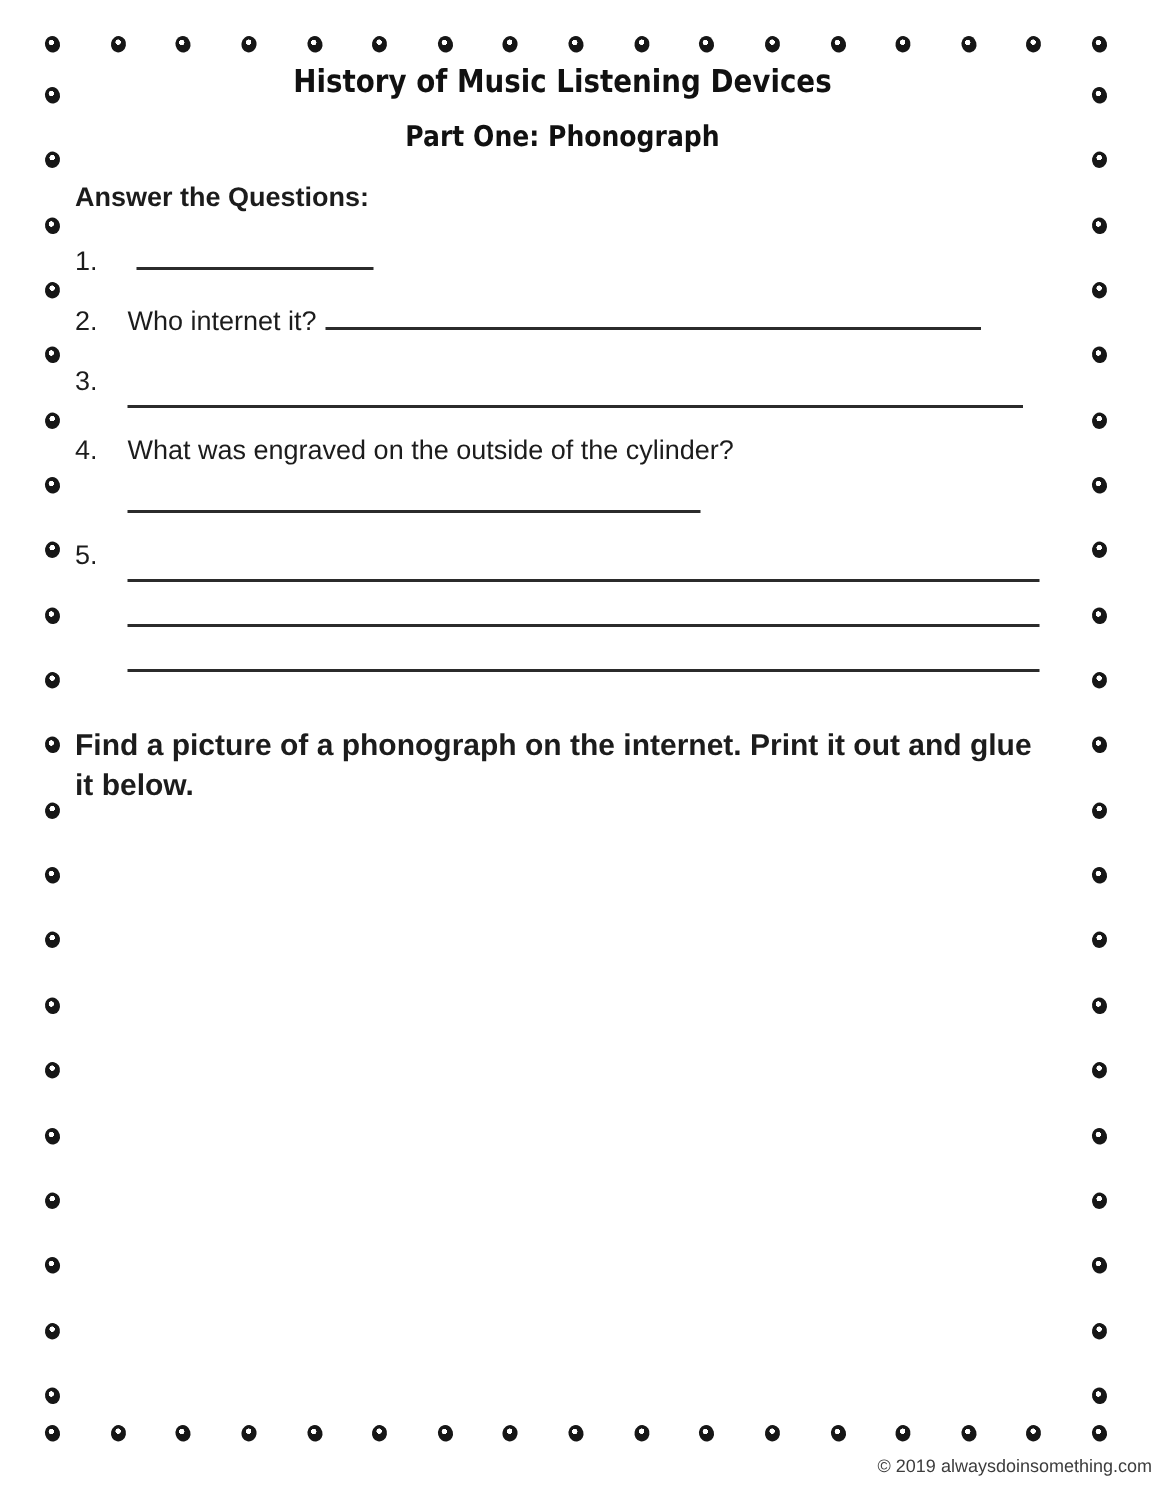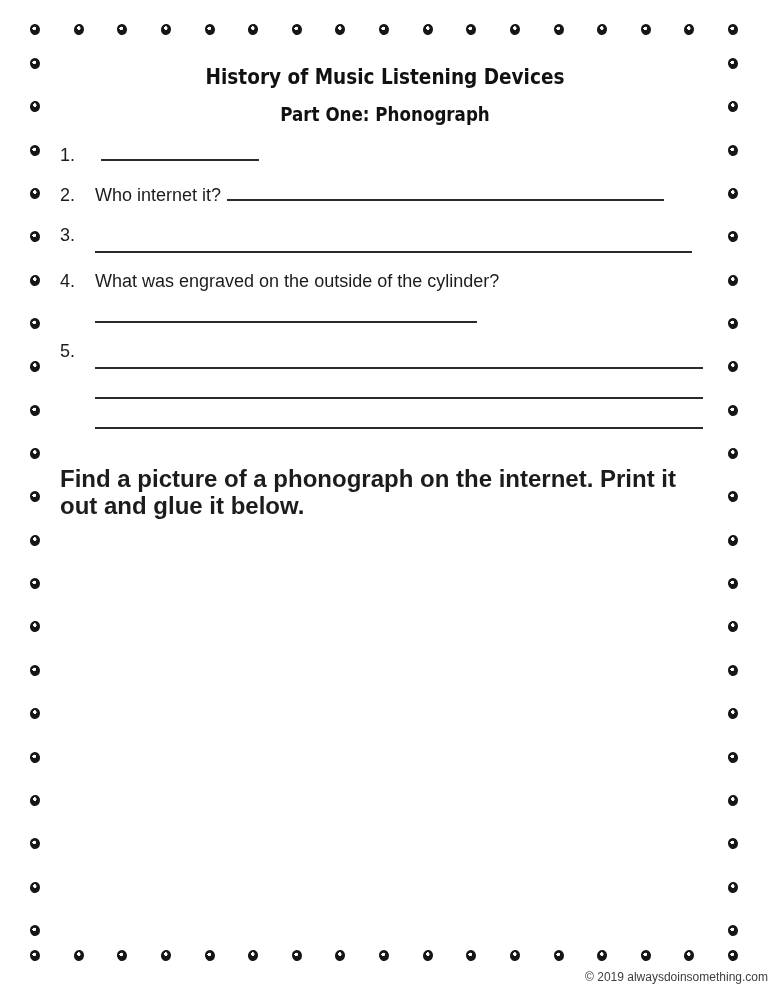--- a/index.html
+++ b/index.html
@@ -16,38 +16,38 @@
   .dot:nth-child(odd){transform:rotate(-14deg);}
   .dot:nth-child(even){transform:rotate(11deg);}
   .border-row{position:absolute;left:30px;right:30px;display:flex;justify-content:space-between;}
   .border-top{top:24px;}
   .border-bottom{top:950px;}
   .border-col{position:absolute;top:58px;height:878px;display:flex;flex-direction:column;justify-content:space-between;}
   .border-left{left:30px;}
   .border-right{right:30px;}
 
   
-  .content{position:absolute;top:0;left:60px;width:650px;padding-top:65px;}
+  .content{position:absolute;top:0;left:50px;width:650px;padding-top:42px;}
   .title,.subtitle{
     text-align:center;font-weight:bold;color:#111;
     font-family:"DejaVu Sans", sans-serif;
     transform:scaleX(0.88);transform-origin:50% 50%;
   }
   .title{font-size:21px;line-height:1.2;margin:0 0 13px 0;}
   .subtitle{font-size:19px;line-height:1.2;margin:0 0 17px 0;}
   .section-heading{font-size:18px;font-weight:bold;margin:0 0 20px 0;line-height:1.25;}
 
   .q{display:flex;margin-bottom:16px;font-size:18px;line-height:24px;}
   .q-num{width:35px;flex:0 0 auto;}
   .q-body{flex:1 1 auto;}
   .blank{border-bottom:2px solid #2b2b2b;}
   .blank.inline{display:inline-block;height:14px;vertical-align:baseline;}
   .blank.block{display:block;height:26px;margin-top:2px;}
 
-  .instruction{font-size:24px;font-weight:bold;line-height:27px;margin:36px 0 0 0;width:650px;}
+  .instruction{font-size:20px;font-weight:bold;line-height:27px;margin:36px 0 0 0;width:650px;}
 
   .footer{
     position:absolute;top:970px;left:0;width:768px;text-align:right;
     font-size:12px;color:#3d3d3d;
   }
 </style>
 </head>
 <body>
 
 <div class="border-row border-top">
@@ -131,20 +131,21 @@
     <span class="dot"></span>
     <span class="dot"></span>
     <span class="dot"></span>
     <span class="dot"></span>
     <span class="dot"></span>
   </div>
 
 <div class="content">
   <div class="title">History of Music Listening Devices</div>
   <div class="subtitle">Part One: Phonograph</div>
+  <div class="section-heading">Answer the Questions:</div>
 
   <div id="questions-list">
       <div class="q">
         <span class="q-num">1.</span>
         <div class="q-body"><span class="blank inline" style="width: 158px; margin-left: 6px;"></span></div>
       </div>
       <div class="q">
         <span class="q-num">2.</span>
         <div class="q-body"><span class="q-text">Who internet it?</span><span class="blank inline" style="width: 437px; margin-left: 6px;"></span></div>
       </div>

